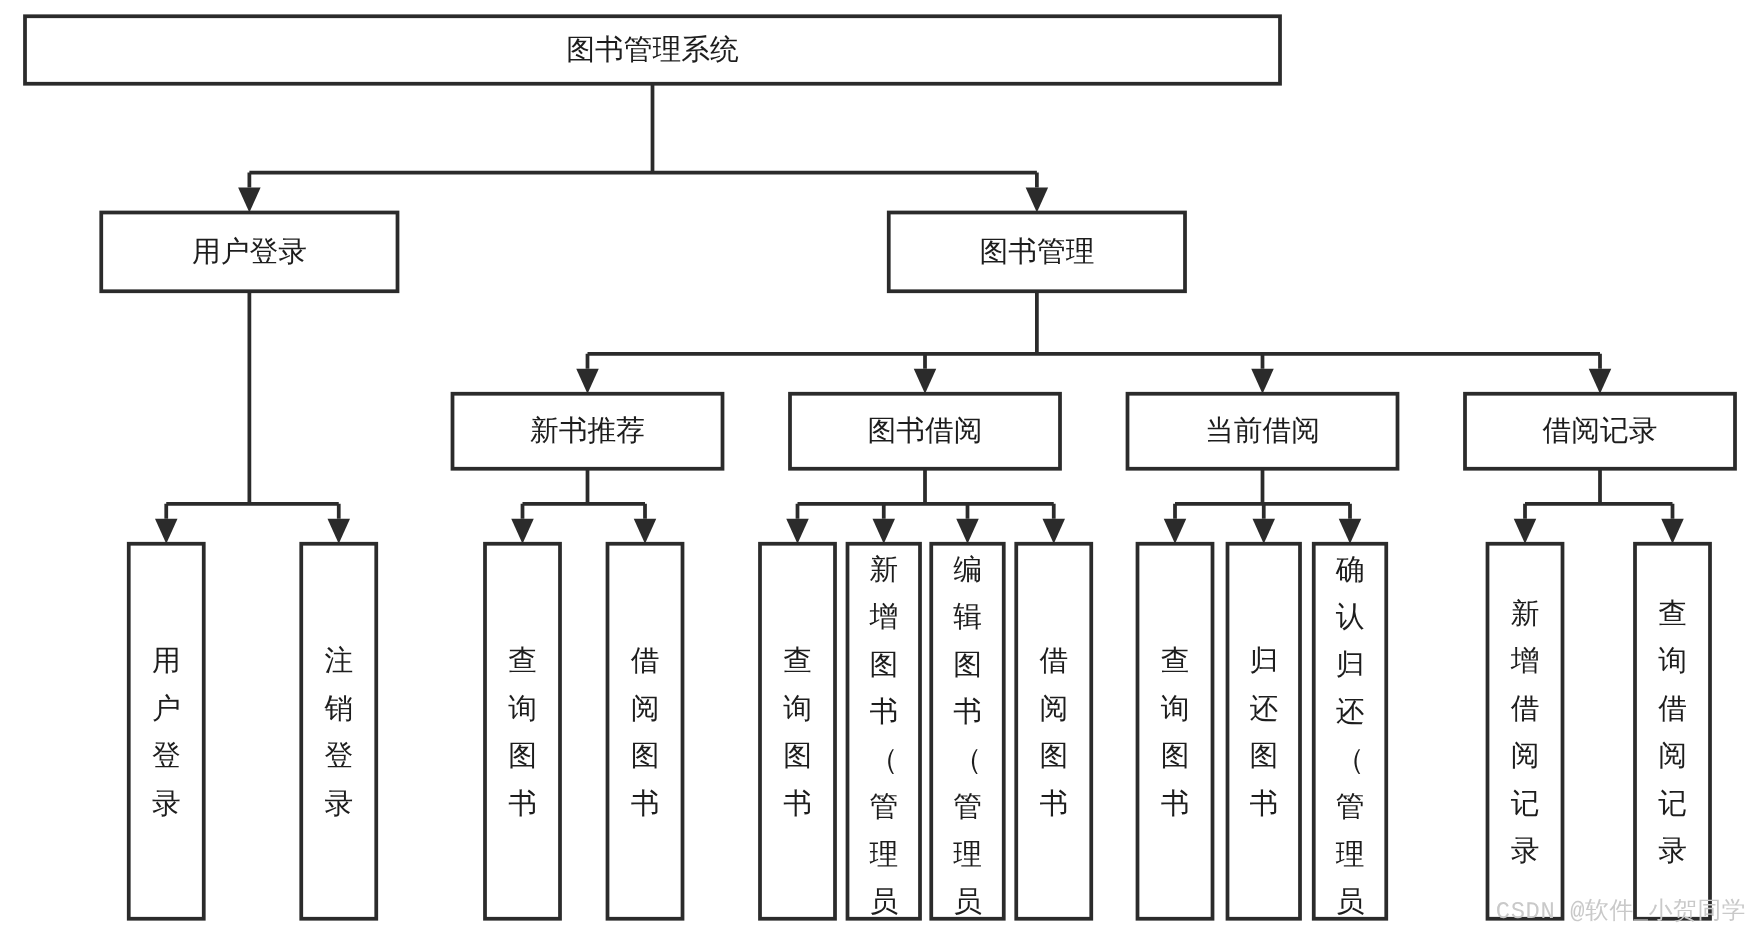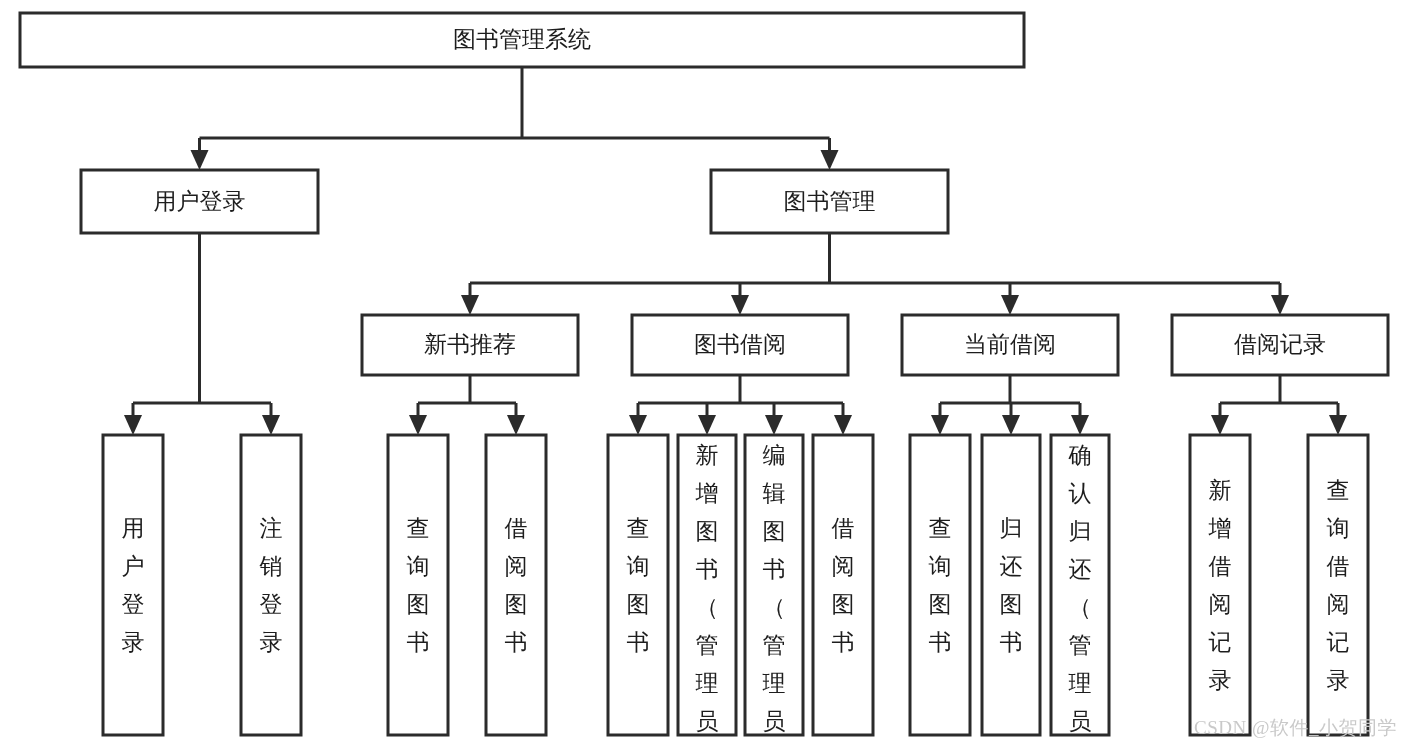--- a/index.html
+++ b/index.html
@@ -49,21 +49,21 @@
   .node-label-vertical {
     font-family: "Liberation Sans", "DejaVu Sans", sans-serif;
     font-size: 23px;
     fill: #1d1d1d;
     text-anchor: middle;
   }
   .watermark {
     position: absolute;
     right: 8px;
     bottom: 6px;
-    font-family: Liberation Serif, serif;
+    font-family: Liberation Mono, monospace;
     font-size: 19px;
     color: #c9c9c9;
     white-space: nowrap;
     letter-spacing: 0.5px;
     pointer-events: none;
   }
 </style>
 </head>
 <body>
 

